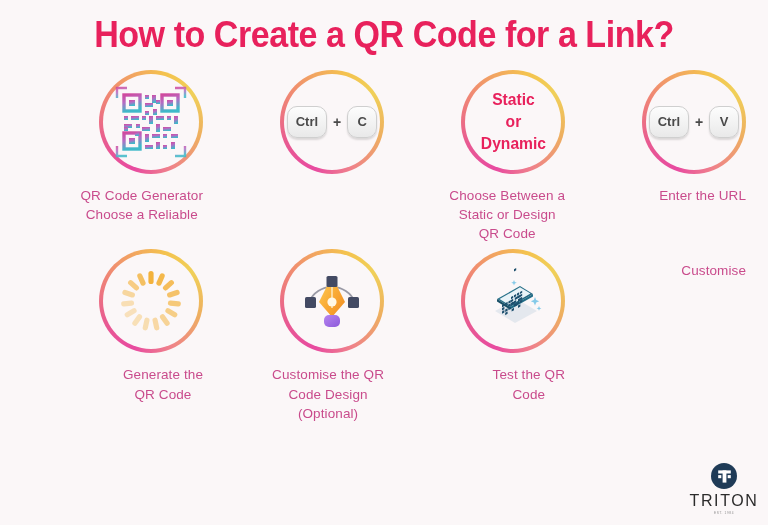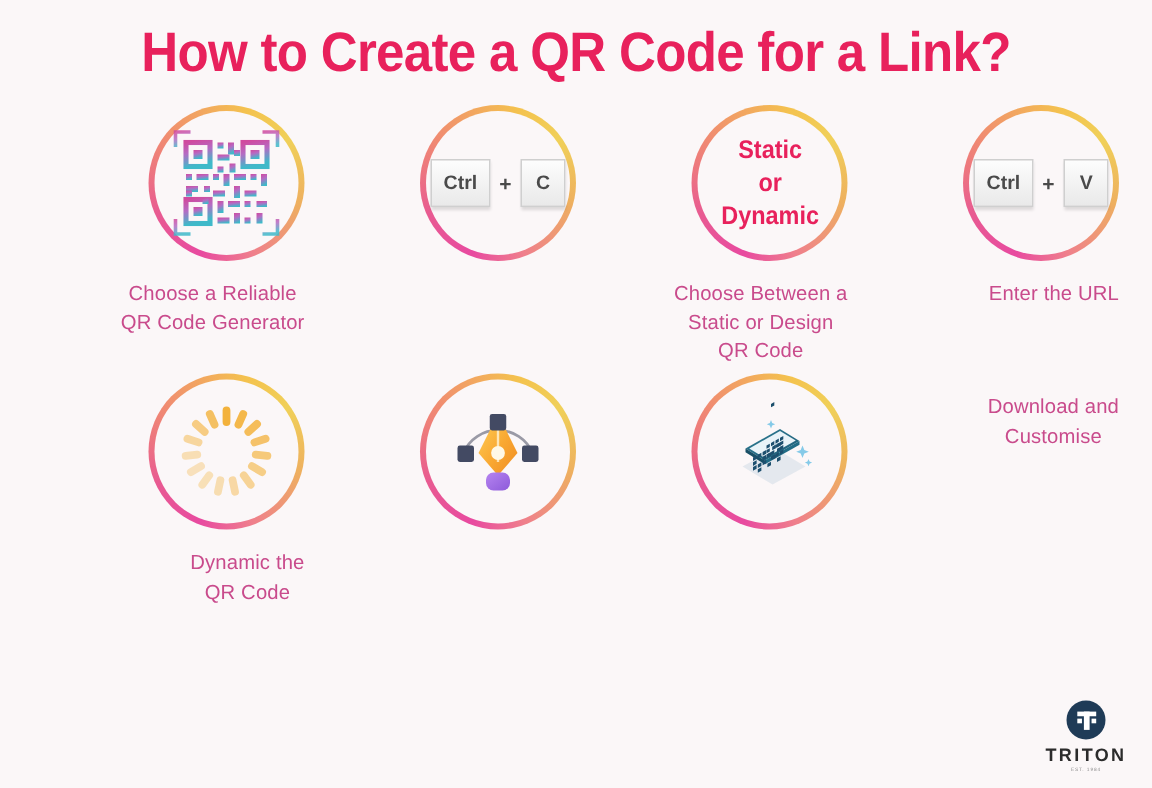--- a/index.html
+++ b/index.html
@@ -93,21 +93,21 @@
 
   
   .keys {
     display: flex;
     align-items: center;
     gap: 6px;
   }
   .key {
     background: linear-gradient(#fdfdfd, #e9e9e9);
     border: 1px solid #cfcfcf;
-    border-radius: 0;
+    border-radius: 10px;
     box-shadow: 0 2px 2px rgba(0,0,0,.13);
     color: #4a4a4a;
     font-size: 13px;
     font-weight: bold;
     padding: 7px 0 8px;
     min-width: 28px;
     text-align: center;
     font-family: "Liberation Sans", sans-serif;
   }
   .key.wide { min-width: 38px; }
@@ -142,22 +142,22 @@
     width: 26px;
     height: 26px;
     border-radius: 50%;
     background: #1f3b57;
     display: flex;
     align-items: center;
     justify-content: center;
   }
   .logo-name {
     margin-top: 3px;
-    font-size: 12px;
-    font-weight: bold;
+    font-size: 16px;
+    font-weight: normal;
     letter-spacing: 1.6px;
     color: #2b2b2b;
   }
   .logo-sub {
     margin-top: 1px;
     font-size: 3.2px;
     letter-spacing: .6px;
     color: #8d8d8d;
     white-space: nowrap;
   }
@@ -219,22 +219,22 @@
               <rect x="43" y="58" width="4" height="7"></rect>
             <rect x="50" y="61" width="4" height="4"></rect>
               <rect x="58" y="58" width="4" height="7"></rect>
             <rect x="11" y="43" width="4" height="4"></rect>
               <rect x="22" y="48" width="4" height="4"></rect>
           </g>
         </svg>
       </div>
     </div>
     <div class="caption">
+      <div>QR Code Generator</div>
       <div>Choose a Reliable</div>
-      <div>QR Code Generator</div>
     </div>
   </div>
 
   <div class="step">
     <div class="ring">
       <div class="inner">
         <div class="keys">
           <span class="key wide">Ctrl</span>
           <span class="plus">+</span>
           <span class="key">C</span>
@@ -323,21 +323,21 @@
                 <rect x="-2.6" y="-30" width="5.2" height="13" rx="2.6" opacity="0.62"></rect>
               </g>
             <g fill="#f3b23c" transform="rotate(336)">
                 <rect x="-2.6" y="-30" width="5.2" height="13" rx="2.6" opacity="0.8"></rect>
               </g>
           </g>
         </svg>
       </div>
     </div>
     <div class="caption">
-      <div>Dynamic the</div>
+      <div>Generate the</div>
       <div>QR Code</div>
     </div>
   </div>
 
   <div class="step">
     <div class="ring">
       <div class="inner">
         <svg width="78" height="78" viewBox="0 0 78 78" aria-hidden="true">
           <defs>
             <linearGradient id="nib" x1="0" y1="0" x2="1" y2="1">
@@ -353,20 +353,25 @@
           <path d="M16 40 A25 25 0 0 1 62 40" fill="none" stroke="#9a9aa6" stroke-width="1.8"></path>
           <path d="M39 14 L52 40 L39 55 L26 40 Z" fill="url(#nib)"></path>
           <path d="M39 14 L39 46" stroke="#fff4d6" stroke-width="1.6" opacity=".8"></path>
           <circle cx="39" cy="40" r="4.6" fill="#fff8e6"></circle>
           <rect x="31" y="53" width="16" height="12" rx="5" fill="url(#grip)"></rect>
           <rect x="12" y="35" width="11" height="11" rx="1.6" fill="#434a63"></rect>
           <rect x="55" y="35" width="11" height="11" rx="1.6" fill="#434a63"></rect>
           <rect x="33.5" y="14" width="11" height="11" rx="1.6" fill="#434a63"></rect>
         </svg>
       </div>
+    </div>
+    <div class="caption">
+      <div>Customise the QR</div>
+      <div>Code Design</div>
+      <div>(Optional)</div>
     </div>
   </div>
 
   <div class="step">
     <div class="ring">
       <div class="inner">
         <svg width="80" height="80" viewBox="0 0 80 80" aria-hidden="true">
           <defs>
             <linearGradient id="phg" x1="0" y1="0" x2="1" y2="1">
               <stop offset="0%" stop-color="#2e7c92"></stop>
@@ -419,25 +424,28 @@
             </g>
           </g>
           <g fill="#7fc8e8" opacity=".95">
             <path d="M62 36 l1.2 3 3 1.2 -3 1.2 -1.2 3 -1.2 -3 -3 -1.2 3 -1.2 z"></path>
             <path d="M41 19 l.8 2 2 .8 -2 .8 -.8 2 -.8 -2 -2 -.8 2 -.8 z"></path>
             <path d="M66 45 l.7 1.7 1.7 .7 -1.7 .7 -.7 1.7 -.7 -1.7 -1.7 -.7 1.7 -.7 z"></path>
           </g>
         </svg>
       </div>
     </div>
-  </div>
-
-  <div class="step">
-    <div class="caption">
-      <div>Download and</div>
+    <div class="caption">
+      <div>Test the QR</div>
+      <div>Code</div>
+    </div>
+  </div>
+
+  <div class="step">
+    <div class="caption">
       <div>Customise</div>
     </div>
   </div>
 
 </div>
 
 <div class="logo">
   <div class="logo-mark">
     <svg width="17" height="17" viewBox="0 0 17 17" aria-hidden="true">
       <rect x="2.2" y="2.4" width="12.6" height="3.1" fill="#ffffff"></rect>

